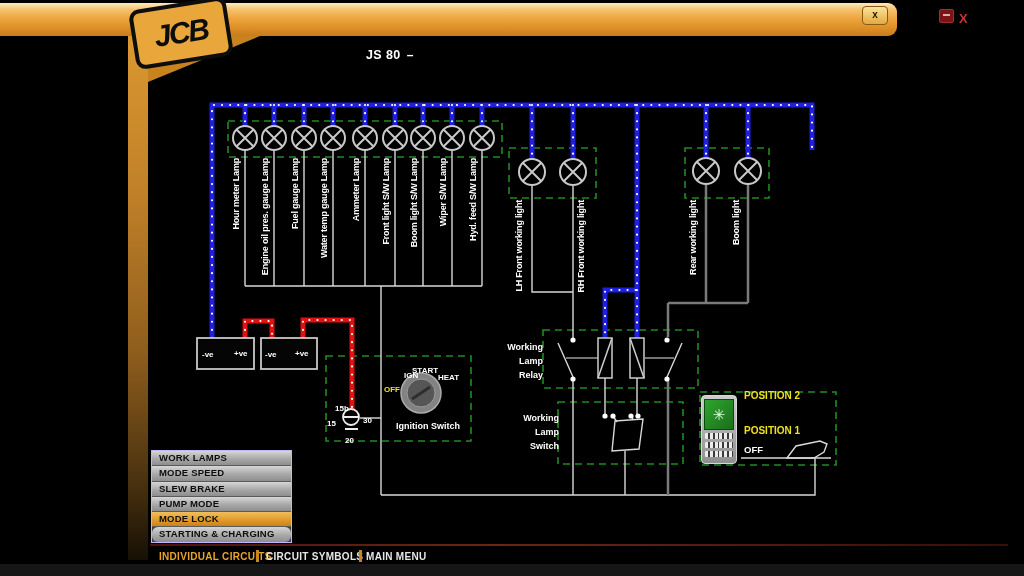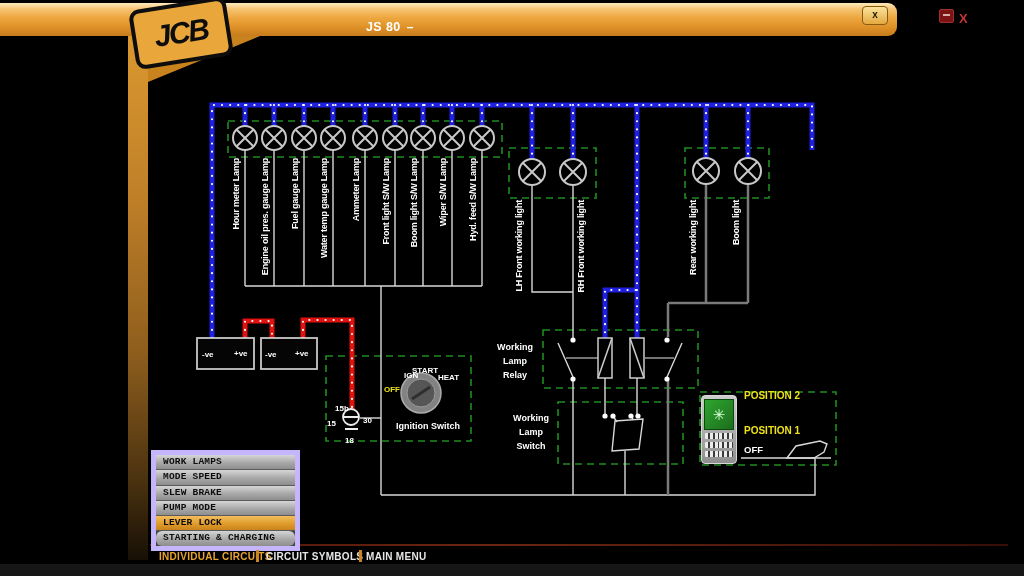--- a/index.html
+++ b/index.html
@@ -11,51 +11,51 @@
     border-radius:0 9px 9px 0;}
   #chamfer{position:absolute;left:148px;top:36px;width:112px;height:46px;background:#C8831F;
     clip-path:polygon(0 0,100% 0,0 100%);}
   #leftstrip{position:absolute;left:128px;top:36px;width:20px;height:524px;
     background:linear-gradient(180deg,#DB9830 0%,#C08028 30%,#8F5E1D 60%,#4A3210 85%,#171005 100%);}
   #logo{position:absolute;left:132px;top:3px;width:90px;height:52px;border:4px solid #0d0d0d;
     border-radius:10px;background:#E9A63B;transform:rotate(-9deg);display:flex;align-items:center;
     justify-content:center;font-style:italic;font-weight:900;font-size:30px;color:#0d0d0d;
     letter-spacing:-2px;}
   #title{position:absolute;left:366px;top:20px;display:flex;gap:6px;align-items:baseline;color:#fff;}
-  #title .model{font-weight:bold;font-size:12.5px;letter-spacing:.4px;}
+  #title .model{font-weight:bold;font-size:12.5px;letter-spacing:.4px;margin-top:28px;}
   #title .sep,#title .rest{font-weight:600;font-size:12px;letter-spacing:.6px;}
   #closebtn{position:absolute;left:862px;top:6px;width:24px;height:17px;border-radius:4px;
     background:linear-gradient(180deg,#FBE39B,#E3A93F);border:1px solid #8a5a10;color:#231a05;
     font-weight:bold;font-size:10px;line-height:16px;text-align:center;cursor:pointer;}
   #winmin{position:absolute;left:939px;top:9px;width:13px;height:12px;background:#7c1414;
     border:1px solid #a03030;border-radius:2px;}
   #winmin span{display:block;margin:4px auto 0;width:7px;height:2px;background:#d8b0a8;}
   #winclose{position:absolute;left:959px;top:11px;color:#C03434;font-weight:bold;font-size:13px;}
   #btmline{position:absolute;left:150px;top:544px;width:858px;height:2px;opacity:.85;
     background:linear-gradient(90deg,#5C150A,#7E2D12 40%,#42100a);}
   #btmstrip{position:absolute;left:0;top:564px;width:1024px;height:12px;background:#161616;}
   
   .t{position:absolute;color:#fff;font-weight:bold;font-size:9px;white-space:nowrap;}
   .t8{font-size:8px;margin-top:6px;}
   .yellow{color:#EDE21B;}
   .vt{position:absolute;writing-mode:vertical-rl;transform:rotate(180deg);color:#fff;
       font-weight:bold;font-size:9px;letter-spacing:-0.2px;line-height:11px;white-space:nowrap;}
-  .cl3{position:absolute;width:56px;text-align:center;color:#fff;font-weight:bold;font-size:9px;
+  .cl3{position:absolute;width:56px;text-align:right;color:#fff;font-weight:bold;font-size:9px;
        line-height:14px;}
   
   #device{position:absolute;left:701px;top:395px;width:36px;height:69px;border-radius:4px;
     background:linear-gradient(180deg,#cdcdcd,#8f8f8f);border:1px solid #d8d8d8;box-sizing:border-box;}
   #devscreen{margin:3px auto 0;width:28px;height:29px;background:linear-gradient(135deg,#2FA52F,#1C6E1C);
     border:1px solid #0a4a0a;display:flex;align-items:center;justify-content:center;
     color:#D8FFD8;font-size:15px;}
   .btnrow{margin:3px auto 0;width:28px;height:6px;border-radius:1px;
     background:repeating-linear-gradient(90deg,#ececec 0 3px,#3a3a3a 3px 4.8px);}
   
-  #menu{position:absolute;left:151px;top:450px;width:139px;border:5px solid #c4b5fd;
-    background:#444;font-family:Liberation Mono, monospace;}
+  #menu{position:absolute;left:151px;top:450px;width:139px;border:1px solid #c4b5fd;
+    background:#444;}
   .mrow{height:14.3px;line-height:14.3px;padding-left:7px;font-weight:bold;font-size:9.5px;
     letter-spacing:.2px;color:#0d0d0d;border-bottom:1px solid #5a5a5a;cursor:pointer;
     background:linear-gradient(180deg,#D6D6D6,#A8A8A8 55%,#8E8E8E);}
   .mrow:last-child{border-bottom:none;border-radius:6px;}
   .mrow.hl{background:linear-gradient(180deg,#F2BE5C,#DE9928 60%,#C9831C);}
   
   .nav{position:absolute;top:551px;font-weight:bold;font-size:10px;letter-spacing:.3px;
     color:#E6E6E6;cursor:pointer;white-space:nowrap;}
   .nav.active{color:#E8A42C;}
   .navsep{position:absolute;top:550px;width:2.5px;height:12px;background:#C9861F;}
@@ -219,21 +219,21 @@
   <div class="t t8" style="left:265px;top:344px">-ve</div>
   <div class="t t8" style="left:295px;top:343px">+ve</div>
 
   <div class="t t8" style="left:404px;top:365px">IGN</div>
   <div class="t t8" style="left:412px;top:360px">START</div>
   <div class="t t8" style="left:438px;top:367px">HEAT</div>
   <div class="t t8 yellow" style="left:384px;top:379px">OFF</div>
   <div class="t t8" style="left:335px;top:398px">15b</div>
   <div class="t t8" style="left:327px;top:413px">15</div>
   <div class="t t8" style="left:363px;top:410px">30</div>
-  <div class="t t8" style="left:345px;top:430px">18</div>
+  <div class="t t8" style="left:345px;top:430px">20</div>
   <div class="t" style="left:396px;top:421px">Ignition Switch</div>
 
   <div class="cl3" style="left:487px;top:340px">
     <div>Working</div>
     <div>Lamp</div>
     <div>Relay</div>
   </div>
   <div class="cl3" style="left:503px;top:411px">
     <div>Working</div>
     <div>Lamp</div>
@@ -250,21 +250,21 @@
   </div>
   <div class="t yellow" style="left:744px;top:390px;font-size:10px">POSITION 2</div>
   <div class="t yellow" style="left:744px;top:425px;font-size:10px">POSITION 1</div>
   <div class="t" style="left:744px;top:444px;font-size:9.5px">OFF</div>
 
   <div id="menu">
     <div class="mrow">WORK LAMPS</div>
     <div class="mrow">MODE SPEED</div>
     <div class="mrow">SLEW BRAKE</div>
     <div class="mrow">PUMP MODE</div>
-    <div class="mrow hl">LEVER LOCK</div>
+    <div class="mrow hl">MODE LOCK</div>
     <div class="mrow">STARTING &amp; CHARGING</div>
   </div>
 
   <div class="nav active" style="left:159px">INDIVIDUAL CIRCUITS</div>
   <div class="navsep" style="left:256px"></div>
   <div class="nav" style="left:266px">CIRCUIT SYMBOLS</div>
   <div class="navsep" style="left:359px"></div>
   <div class="nav" style="left:366px">MAIN MENU</div>
 
 </div>

